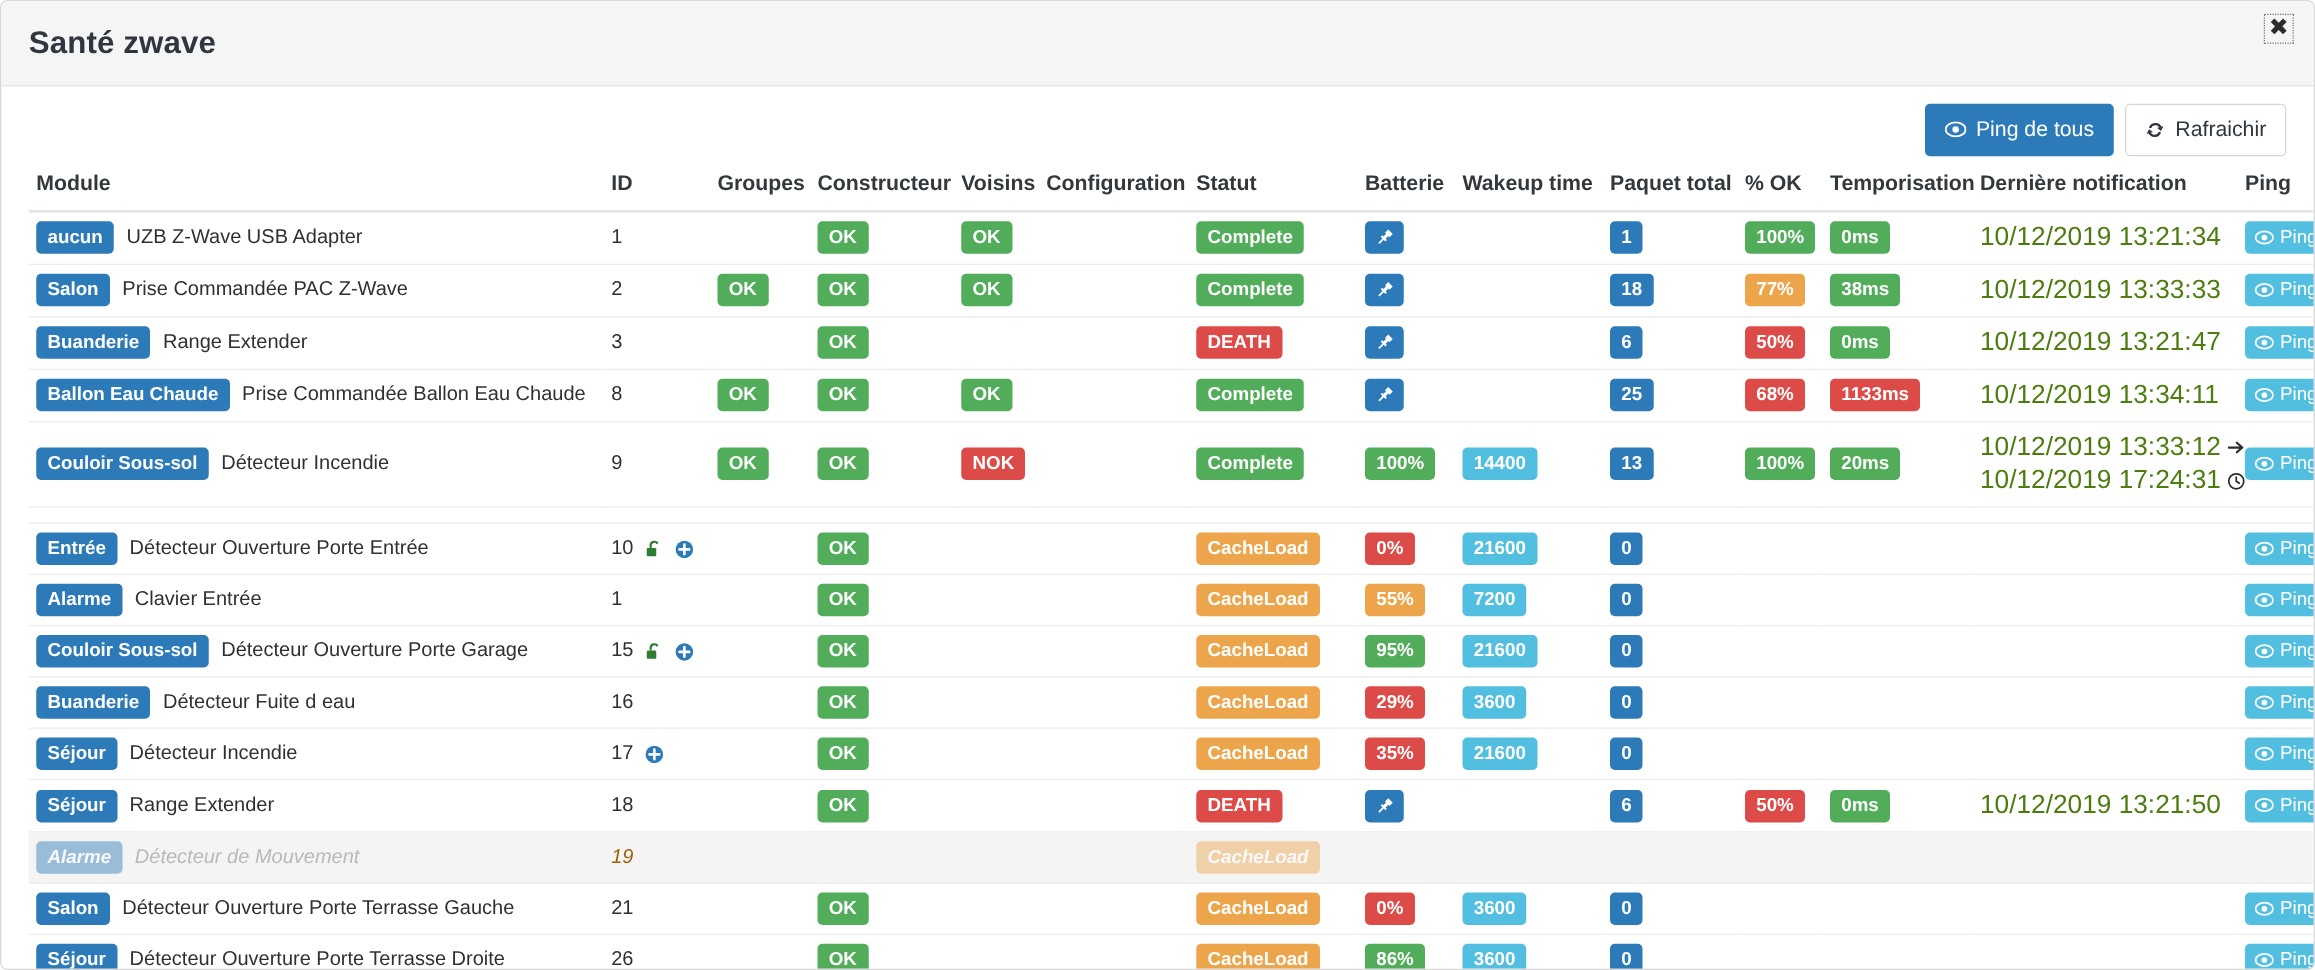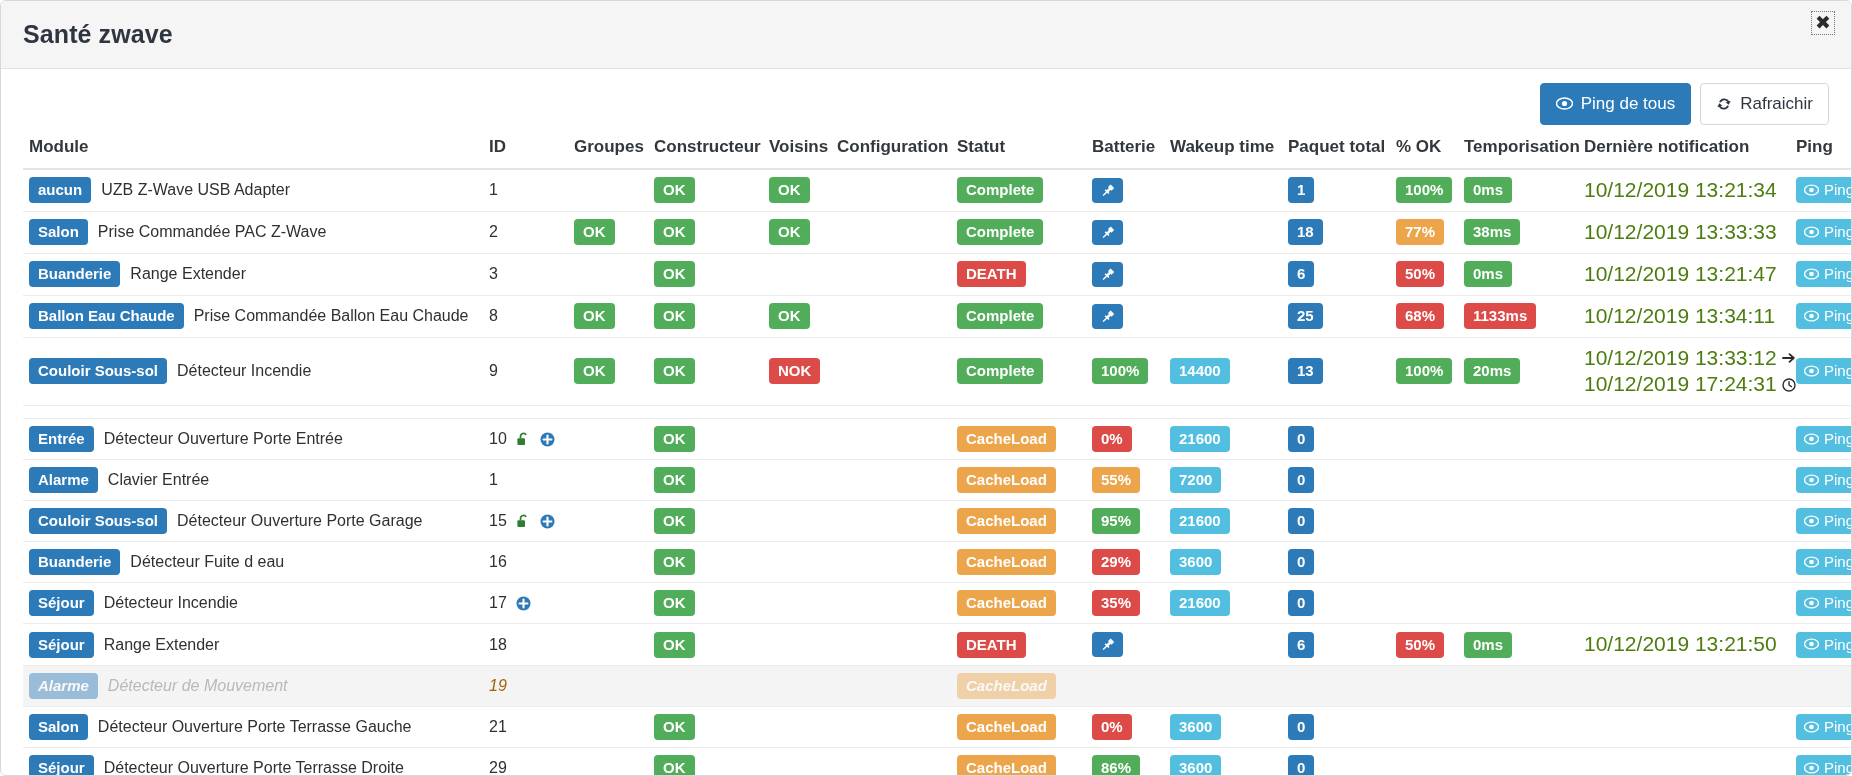--- a/index.html
+++ b/index.html
@@ -643,21 +643,21 @@
                     <ellipse cx="7.5" cy="6" rx="7" ry="4.9" fill="none" stroke="#fff" stroke-width="1.4"></ellipse>
                     <circle cx="7.5" cy="6" r="2.3" fill="#fff"></circle>
                   </svg></span>
                 <span>Ping</span>
               </button></td>
           </tr>
           <tr>
             <td class="c-module"><span class="badge b-primary">Séjour</span><span class="module-name">Détecteur Ouverture Porte Terrasse Droite</span></td>
             <td class="c-id">
               <span class="id-cell">
-                <span class="id-num">29</span>
+                <span class="id-num">26</span>
               </span>
             </td>
             <td class="c-groupes"></td>
             <td class="c-constr"><span class="badge b-success">OK</span></td>
             <td class="c-voisins"></td>
             <td class="c-config"></td>
             <td class="c-statut"><span class="badge b-warning">CacheLoad</span></td>
             <td class="c-batt"><span class="badge b-success">86%</span></td>
             <td class="c-wakeup"><span class="badge b-info">3600</span></td>
             <td class="c-paquet"><span class="badge b-primary">0</span></td>

